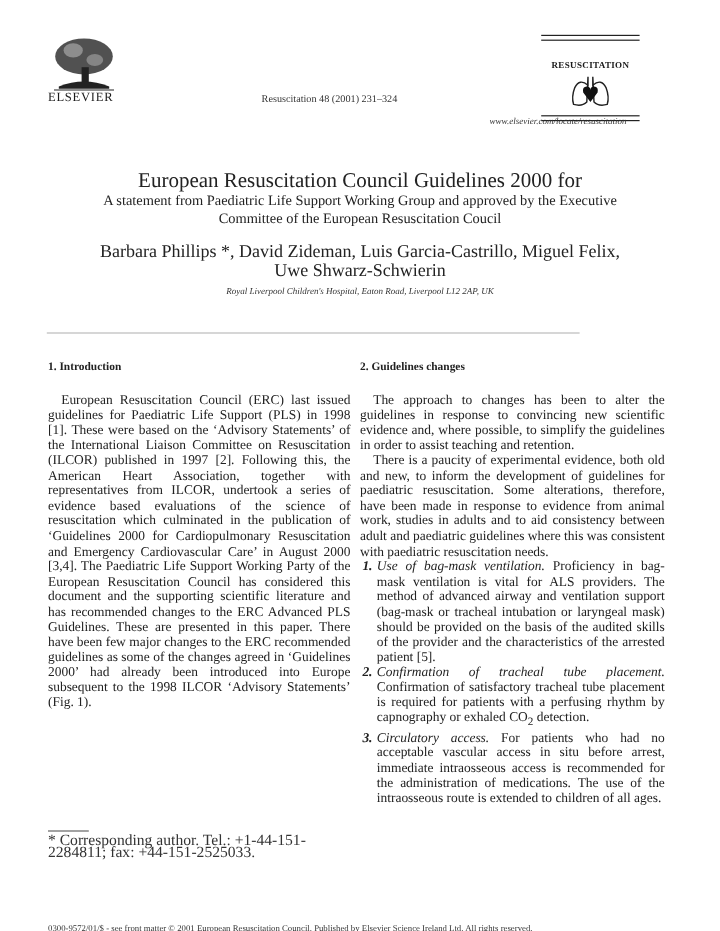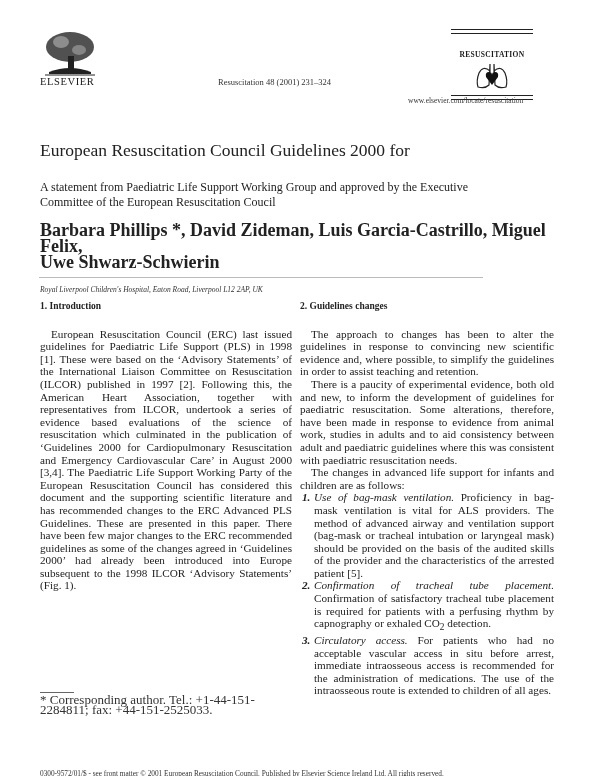--- a/index.html
+++ b/index.html
@@ -8,28 +8,28 @@
   .abs { position:absolute; }
 
   
   #publisher-logo { left:40px; top:30px; width:60px; text-align:left; }
   #publisher-logo svg { display:block; margin:0 auto; }
   #publisher-name { font-size:10.5px; letter-spacing:0.6px; margin-top:0px; }
   #journal-citation { left:218px; top:77px; font-size:8.5px; color:#333; white-space:nowrap; }
   #journal-brand { left:451px; top:29px; width:82px; text-align:center; }
   .brand-rule { height:3px; border-top:1.5px solid #222; border-bottom:1.5px solid #222; }
   #journal-brand-name { font-size:7.5px; font-weight:bold; letter-spacing:0.3px; margin:16px 0 2px; }
-  #journal-url { left:408px; top:96px; font-size:7.5px; color:#333; white-space:nowrap; }
+  #journal-url { left:408px; top:96px; font-size:7.5px; color:#333; white-space:nowrap;font-style:italic; }
 
   
-  #title-block { left:40px; top:140px; width:520px; }
+  #title-block { left:40px; top:140px; width:520px; text-align:center; }
   #article-title { font-size:17.5px; line-height:20px; margin:0; font-weight:normal; color:#222; }
-  #article-subtitle { font-size:12px; line-height:15px; margin-top:20px; color:#222; }
-  #authors { font-size:18px; line-height:16px; margin-top:12px; color:#222;font-weight:bold; }
-  #affiliation { font-size:7.5px; font-style:italic; margin-top:15px; color:#333; }
+  #article-subtitle { font-size:12px; line-height:15px; margin-top:0; color:#222; }
+  #authors { font-size:15px; line-height:16px; margin-top:12px; color:#222; }
+  #affiliation { font-size:7.5px; font-style:italic; margin-top:4px; color:#333; }
   #header-rule { left:39px; top:277px; width:444px; height:0; border-top:1px solid #bbb; }
 
   
   .col { top:300px; width:252px; font-size:11.2px; line-height:12.6px; text-align:justify; color:#222; }
   #col-left { left:40px; }
   #col-right { left:300px; width:254px; }
   .sec-head { font-weight:bold; font-size:9.5px; margin:0 0 15px; }
   .para { text-indent:11px; margin:0; }
   .list { margin:0; padding:0; list-style:none; }
   .list li { position:relative; padding-left:14px; margin:0; }
@@ -90,21 +90,20 @@
 
 <div id="col-left" class="abs col">
   <div class="sec-head">1.  Introduction</div>
   <p class="para">European Resuscitation Council (ERC) last issued guidelines for Paediatric Life Support (PLS) in 1998 [1]. These were based on the ‘Advisory Statements’ of the International Liaison Committee on Resuscitation (ILCOR) published in 1997 [2]. Following this, the American Heart Association, together with representatives from ILCOR, undertook a series of evidence based evaluations of the science of resuscitation which culminated in the publication of ‘Guidelines 2000 for Cardiopulmonary Resuscitation and Emergency Cardiovascular Care’ in August 2000 [3,4]. The Paediatric Life Support Working Party of the European Resuscitation Council has considered this document and the supporting scientific literature and has recommended changes to the ERC Advanced PLS Guidelines. These are presented in this paper. There have been few major changes to the ERC recommended guidelines as some of the changes agreed in ‘Guidelines 2000’ had already been introduced into Europe subsequent to the 1998 ILCOR ‘Advisory Statements’ (Fig. 1).</p>
 </div>
 
 <div id="col-right" class="abs col">
   <div class="sec-head">2.  Guidelines changes</div>
   <p class="para">The approach to changes has been to alter the guidelines in response to convincing new scientific evidence and, where possible, to simplify the guidelines in order to assist teaching and retention.</p>
   <p class="para">There is a paucity of experimental evidence, both old and new, to inform the development of guidelines for paediatric resuscitation. Some alterations, therefore, have been made in response to evidence from animal work, studies in adults and to aid consistency between adult and paediatric guidelines where this was consistent with paediatric resuscitation needs.</p>
-  <p class="para">The changes in advanced life support for infants and children are as follows:</p>
   <ol class="list">
     <li>
       <span class="num">1.</span>
       <span class="lead">Use of bag-mask ventilation.</span><span> Proficiency in bag-mask ventilation is vital for ALS providers. The method of advanced airway and ventilation support (bag-mask or tracheal intubation or laryngeal mask) should be provided on the basis of the audited skills of the provider and the characteristics of the arrested patient [5].</span>
     </li>
     <li>
       <span class="num">2.</span>
       <span class="lead">Confirmation of tracheal tube placement.</span><span> Confirmation of satisfactory tracheal tube placement is required for patients with a perfusing rhythm by capnography or exhaled CO</span><sub>2</sub><span> detection.</span>
     </li>
     <li>

